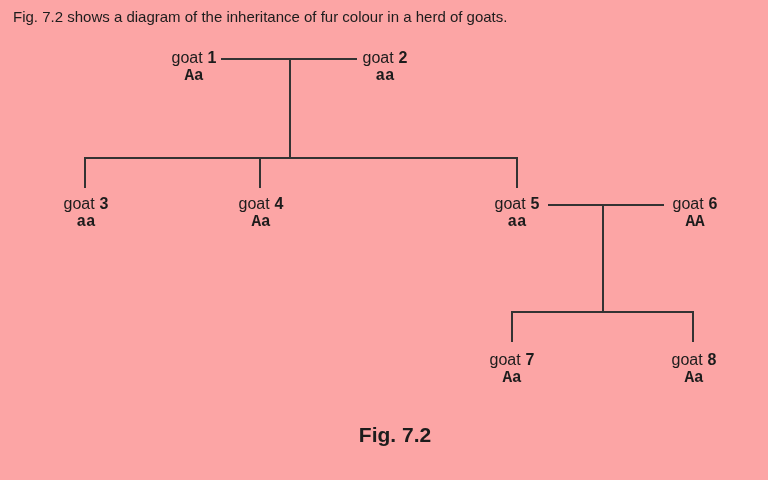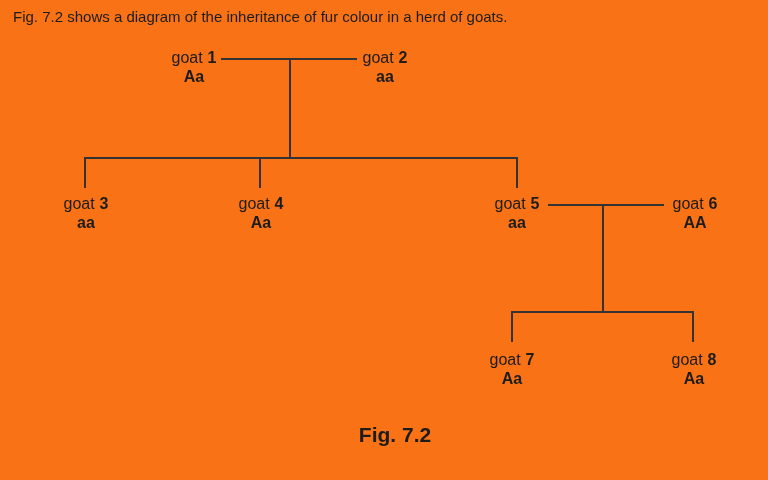--- a/index.html
+++ b/index.html
@@ -4,21 +4,21 @@
 <style>
   html, body {
     margin: 0;
     padding: 0;
     background: #ffffff;
   }
   .page {
     position: relative;
     width: 768px;
     height: 480px;
-    background: #f97316;
+    background: #fca5a5;
     font-family: "Liberation Sans", sans-serif;
     color: #1c1c1c;
     overflow: hidden;
   }
   .intro {
     position: absolute;
     left: 13px;
     top: 8px;
     margin: 0;
     font-size: 15px;
@@ -48,20 +48,21 @@
   .goat-name {
     display: flex;
     gap: 5px;
     justify-content: space-between;
   }
   .goat-name b {
     font-weight: bold;
   }
   .goat-genotype {
     font-weight: bold;
+    font-family: Liberation Mono, monospace;
   }
   .fig-caption {
     position: absolute;
     left: 395px;
     top: 423px;
     transform: translateX(-50%);
     font-size: 21px;
     font-weight: bold;
     white-space: nowrap;
   }

